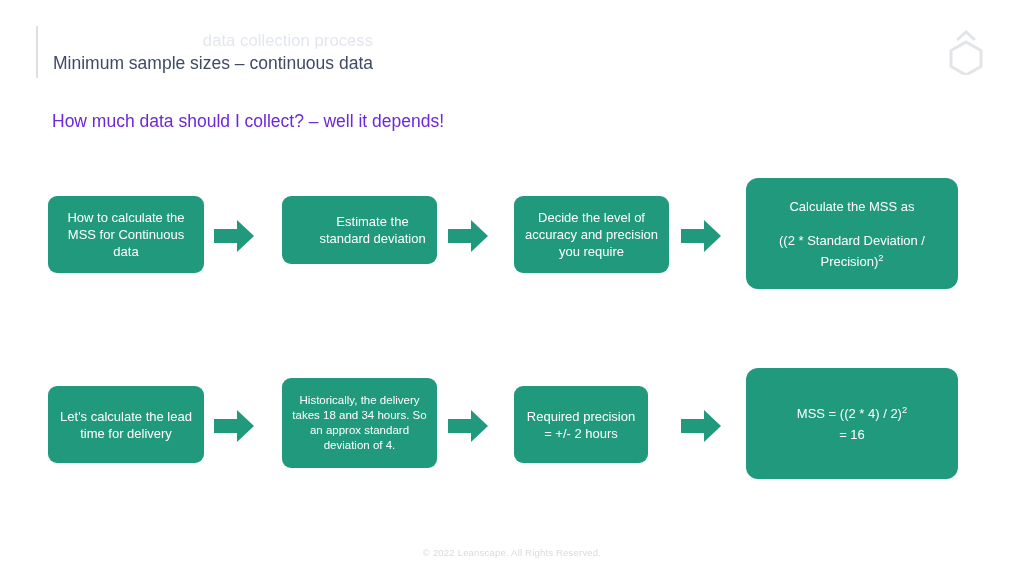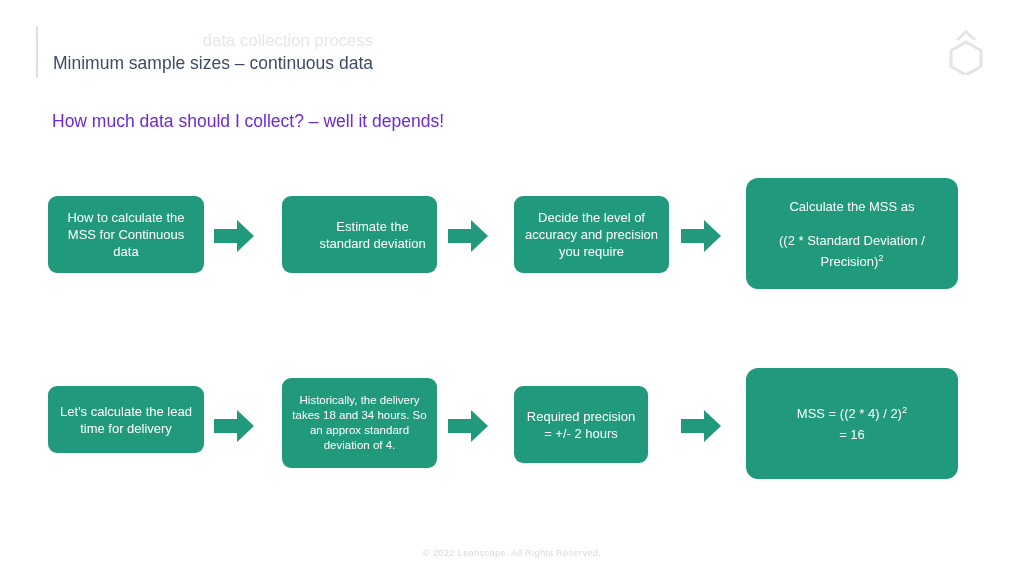--- a/index.html
+++ b/index.html
@@ -104,30 +104,30 @@
   .node .spacer { height: 13px; }
 
   .arrow {
     position: absolute;
     width: 44px;
     height: 40px;
   }
 
   
   .n1a { left: 48px;  top: 18px; width: 156px; height: 77px; }
-  .n1b { left: 282px; top: 18px; width: 155px; height: 77px; padding-left: 35px; }
+  .n1b { left: 282px; top: 18px; width: 155px; height: 68px; padding-left: 35px; }
   .n1c { left: 514px; top: 18px; width: 155px; height: 77px; }
   .n1d { left: 746px; top: 0px;  width: 212px; height: 111px; }
 
   .a1a { left: 212px; top: 38px; }
   .a1b { left: 446px; top: 38px; }
   .a1c { left: 679px; top: 38px; }
 
   
-  .n2a { left: 48px;  top: 18px; width: 156px; height: 67px; }
+  .n2a { left: 48px;  top: 18px; width: 156px; height: 77px; }
   .n2b { left: 282px; top: 10px; width: 155px; height: 90px; font-size: 11.5px; line-height: 15px; }
   .n2c { left: 514px; top: 18px; width: 134px; height: 77px; }
   .n2d { left: 746px; top: 0px;  width: 212px; height: 111px; }
 
   .a2a { left: 212px; top: 38px; }
   .a2b { left: 446px; top: 38px; }
   .a2c { left: 679px; top: 38px; }
 
   sup { font-size: 0.72em; vertical-align: super; line-height: 0; }
 

